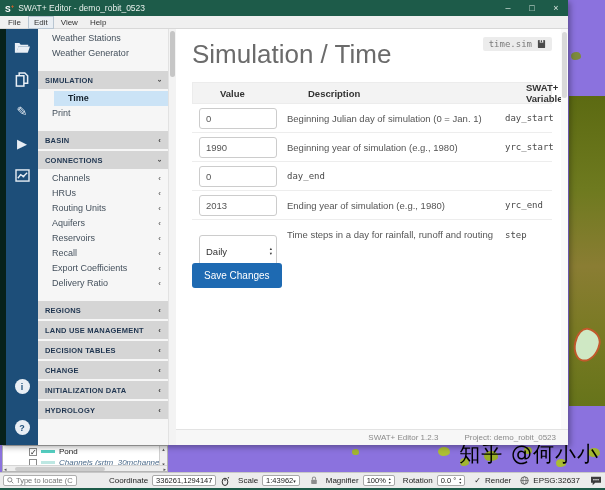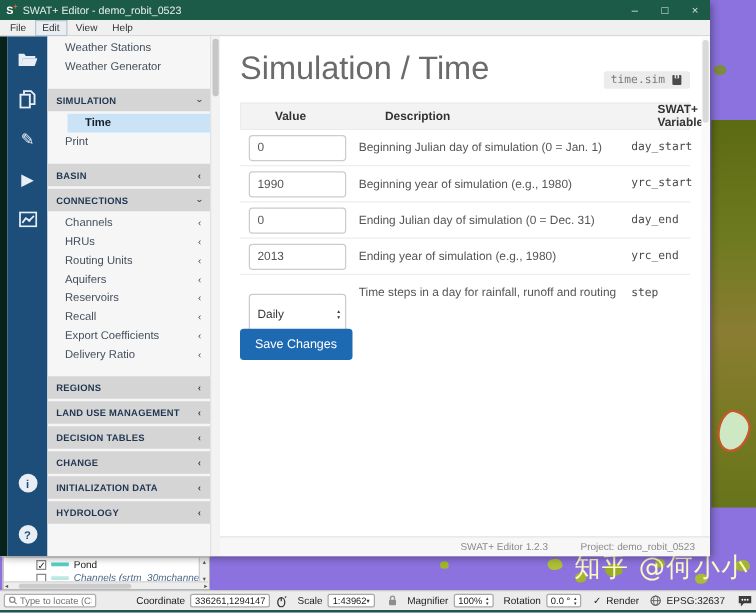--- a/index.html
+++ b/index.html
@@ -15,21 +15,21 @@
     background:#cfe8c4; border:2px solid #c2592b; border-radius:40% 60% 55% 45%/50% 40% 60% 50%; transform:rotate(12deg); }
   .blob { position:absolute; background:#a2b530; border-radius:55% 45% 60% 40%/50% 60% 40% 55%; }
   .b1{left:352px;top:449px;width:7px;height:6px;}
   .b2{left:438px;top:447px;width:12px;height:9px;background:#adbf35;}
   .b3{left:460px;top:458px;width:9px;height:8px;}
   .b4{left:484px;top:451px;width:14px;height:10px;background:#98ad27;}
   .b5{left:524px;top:447px;width:8px;height:7px;}
   .b6{left:556px;top:459px;width:10px;height:8px;background:#aabc33;}
   .b7{left:588px;top:448px;width:12px;height:9px;}
   .b8{left:571px;top:52px;width:10px;height:8px;background:#7d8b3c;}
-  .watermark { position:absolute; right:6px; top:440px; color:#fef9c3; font-size:21px; letter-spacing:1px;
+  .watermark { position:absolute; right:6px; top:440px; color:#000000; font-size:21px; letter-spacing:1px;
     font-family:"DejaVu Sans", sans-serif; white-space:nowrap; }
 
   
   .layers-panel { position:absolute; left:2px; top:445px; width:166px; height:27px; background:#ffffff;
     border:1px solid #b5b5b5; font-size:8px; color:#222; overflow:hidden; }
   .layer-row { display:flex; align-items:center; height:11px; padding-left:26px; gap:4px; white-space:nowrap; }
   .cbx { width:8px; height:8px; border:1px solid #8a8a8a; background:#fff; font-size:8px; line-height:7px; text-align:center; flex:0 0 auto; }
   .swatch { width:14px; height:3px; background:#55cfc2; flex:0 0 auto; }
   .swatch.faded { background:#bde7e2; }
   .layer-name { overflow:hidden; text-overflow:clip; }
@@ -83,21 +83,21 @@
   .sec-items { padding:2px 0 4px; }
   .s-item { height:15px; line-height:15px; padding:0 7px 0 14px; color:#44505c; display:flex; align-items:center; }
   .s-item .chev { margin-left:auto; }
   .s-item.selected { background:#cbe3f6; color:#14202c; font-weight:bold;margin-left:16px; }
 
   .side-scroll { width:8px; background:#f3f3f3; border-left:1px solid #e2e2e2; flex:0 0 auto; position:relative; }
   .side-thumb { position:absolute; left:1px; top:2px; width:5px; height:46px; background:#c6c6c6; border-radius:3px; }
 
   .main { flex:1; position:relative; background:#fff; padding:10px 16px 0 16px; overflow:hidden; }
   .page-title { font-size:26px; font-weight:400; color:#6b6b6b; font-family:"Liberation Sans",sans-serif; }
-  .file-badge { position:absolute; right:16px; top:28px; background:#ececec; border-radius:2px; padding:2px 6px;
+  .file-badge { position:absolute; right:16px; top:8px; background:#ececec; border-radius:2px; padding:2px 6px;
     font-family:"DejaVu Sans Mono",monospace; font-size:9px; color:#7a7a7a; display:flex; align-items:center; gap:5px; }
   .tbl { margin-top:12px; width:100%; }
   .tbl-head { display:flex; background:#f3f3f3; border:1px solid #ececec; height:22px; align-items:center;
     font-size:9.5px; font-weight:bold; color:#333;padding-left:20px; }
   .tbl-row { display:flex; align-items:center; height:29px; border-bottom:1px solid #ededed; font-size:9.5px; color:#555; }
   .c-val { width:95px; padding-left:7px; flex:0 0 auto; }
   .c-desc { width:218px; flex:0 0 auto; }
   .c-var { flex:1; font-family:"DejaVu Sans Mono",monospace; font-size:9px; color:#4a4a4a; }
   .tbl-head .c-var { font-family:"Liberation Sans",sans-serif; font-size:9.5px; color:#333; }
   .val-input { width:78px; height:21px; border:1px solid #cccccc; border-radius:3px; padding:0 6px; font-size:9.5px; color:#555;
@@ -392,21 +392,20 @@
             <span class="c-desc">Beginning Julian day of simulation (0 = Jan. 1)</span>
             <span class="c-var">day_start</span>
           </div>
           <div class="tbl-row">
             <span class="c-val"><input class="val-input" value="1990" style=""></span>
             <span class="c-desc">Beginning year of simulation (e.g., 1980)</span>
             <span class="c-var">yrc_start</span>
           </div>
           <div class="tbl-row">
             <span class="c-val"><input class="val-input" value="0" style=""></span>
-            <span class="c-desc">Ending Julian day of simulation (0 = Dec. 31)</span>
             <span class="c-var">day_end</span>
           </div>
           <div class="tbl-row">
             <span class="c-val"><input class="val-input" value="2013" style=""></span>
             <span class="c-desc">Ending year of simulation (e.g., 1980)</span>
             <span class="c-var">yrc_end</span>
           </div>
           <div class="tbl-row" style="border-bottom:none">
             <span class="c-val">
               <span class="val-select">

